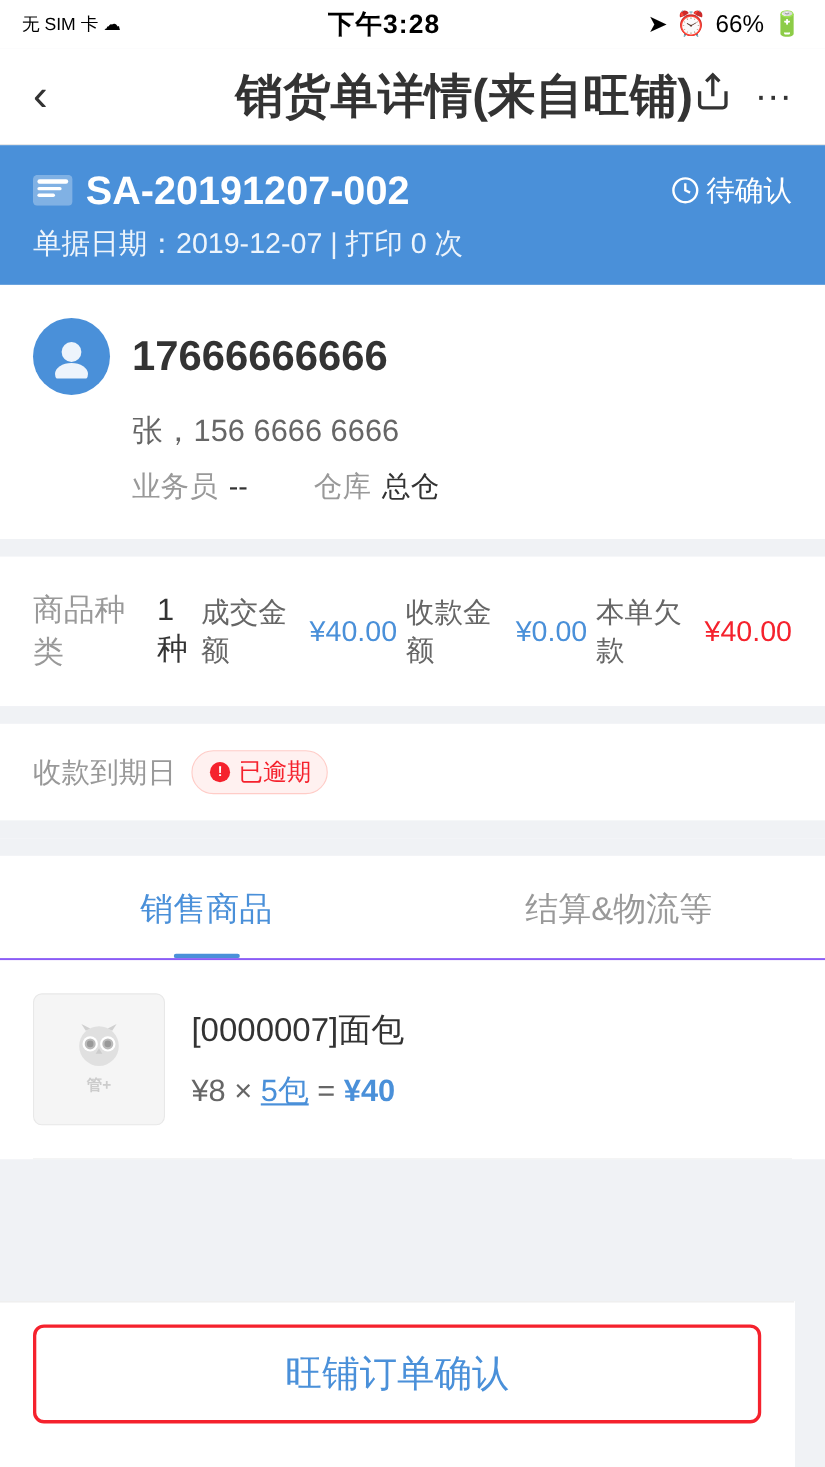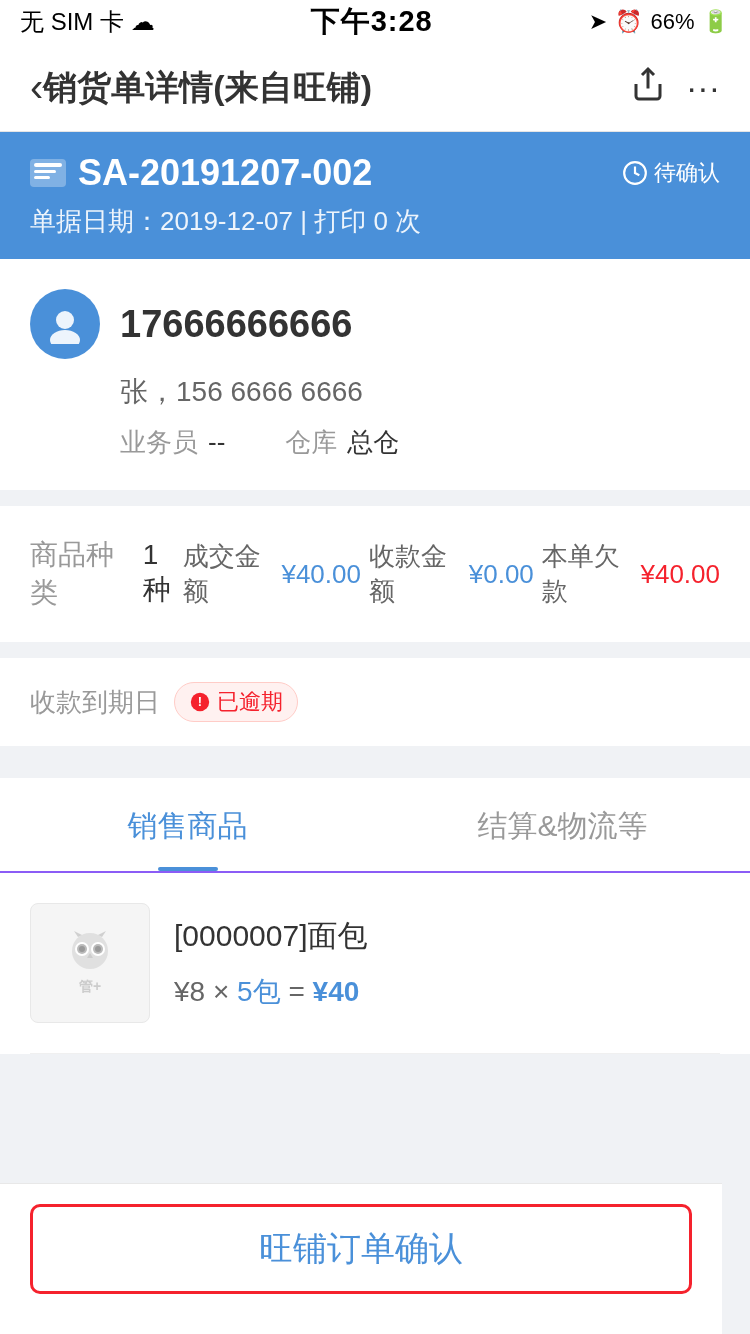--- a/index.html
+++ b/index.html
@@ -20,24 +20,24 @@
       display: flex;
       align-items: center;
       justify-content: space-between;
       padding: 0 20px;
       font-size: 24px;
       font-weight: 500;
     }
     .status-left {
       display: flex;
       gap: 10px;
+      font-size: 16px;
+    }
+    .status-center {
       font-size: 24px;
-    }
-    .status-center {
-      font-size: 29px;
       font-weight: 600;
       letter-spacing: 1px;
     }
     .status-right {
       display: flex;
       align-items: center;
       gap: 8px;
       font-size: 22px;
     }
 
@@ -51,25 +51,25 @@
       justify-content: space-between;
       padding: 0 30px;
       border-bottom: 1px solid #e5e5e5;
     }
     .nav-back {
       font-size: 40px;
       color: #333;
       cursor: pointer;
     }
     .nav-title {
-      font-size: 34px;
+      font-size: 43px;
       font-weight: 600;
       color: #333;
       flex: 1;
-      text-align: left;
+      text-align: right;
     }
     .nav-actions {
       display: flex;
       align-items: center;
       gap: 20px;
     }
     .nav-action-icon {
       font-size: 34px;
       color: #333;
     }
@@ -88,21 +88,21 @@
     }
     .order-id {
       font-size: 36px;
       font-weight: bold;
       color: #fff;
       display: flex;
       align-items: center;
       gap: 12px;
     }
     .order-status {
-      font-size: 22px;
+      font-size: 26px;
       color: #fff;
       display: flex;
       align-items: center;
       gap: 6px;
     }
     .order-date {
       font-size: 26px;
       color: rgba(255,255,255,0.9);
     }
 
@@ -285,21 +285,21 @@
     }
     .product-name {
       font-size: 30px;
       color: #333;
       margin-bottom: 16px;
     }
     .product-price {
       font-size: 28px;
       color: #666;
     }
-    .product-price .qty { color: #4A90D9; }
+    .product-price .qty { color: #4A90D9; text-decoration: underline; }
     .product-price .total { color: #4A90D9; font-weight: 600; }
 
     
     .bottom-spacer {
       height: 200px;
       background: #f0f2f5;
     }
 
     
     .bottom-bar {

